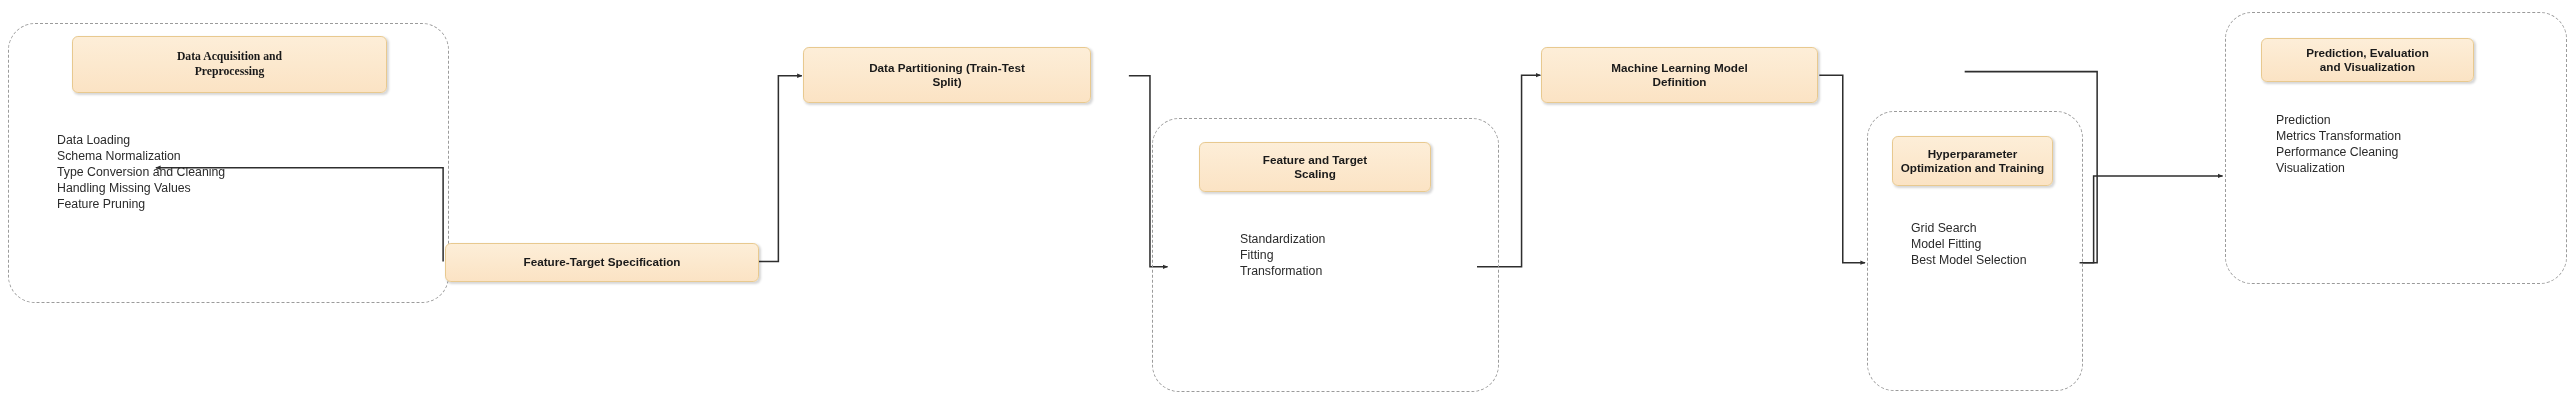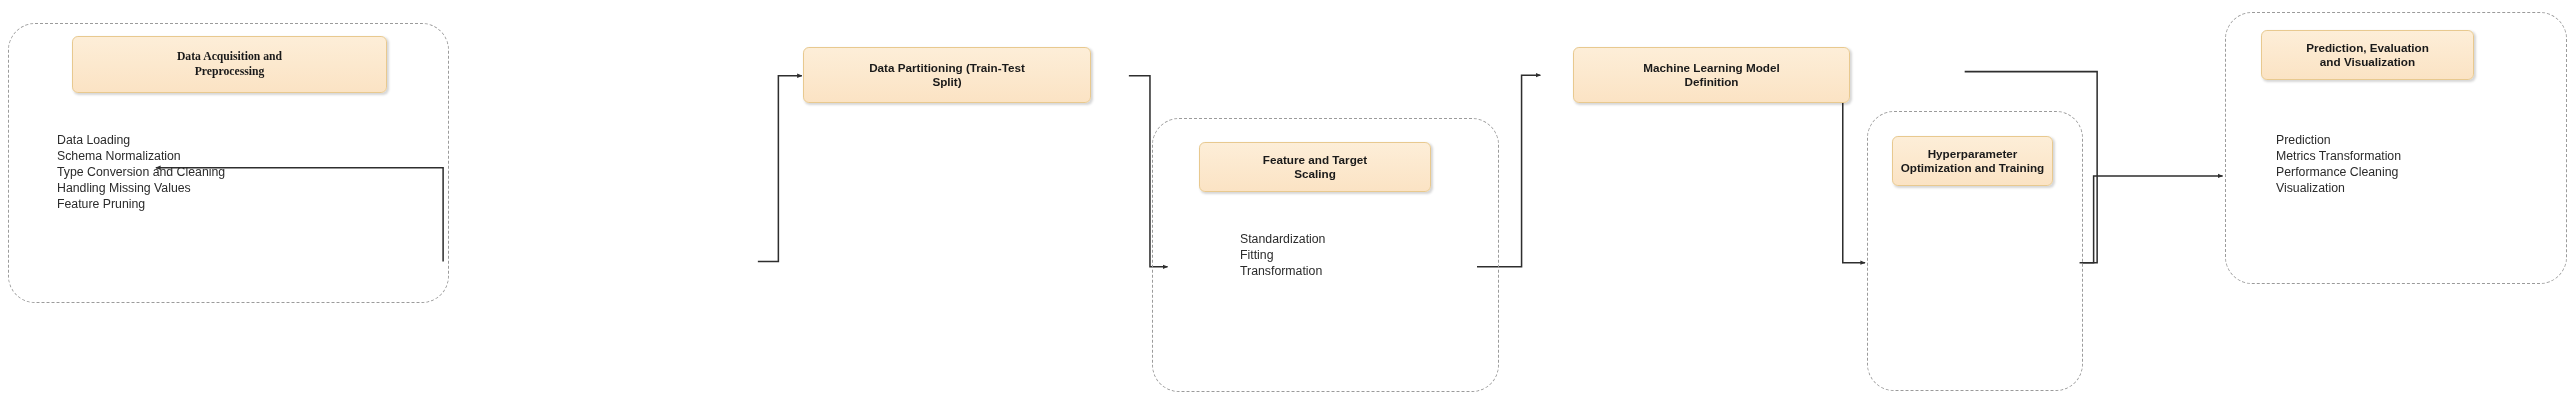--- a/index.html
+++ b/index.html
@@ -112,44 +112,50 @@
   <div class="node" style="left:72px; top:36px; width:315px; height:57px;font-family:Liberation Serif, serif;">Data Acquisition and
 Preprocessing</div>
   <div class="itemlist" style="left:57px; top:133px;">
     <div>Data Loading</div>
     <div>Schema Normalization</div>
     <div>Type Conversion and Cleaning</div>
     <div>Handling Missing Values</div>
     <div>Feature Pruning</div>
   </div>
 
+  <div class="node" style="left:445px; top:243px; width:314px; height:39px;">Feature-Target Specification</div>
 
   <div class="node" style="left:803px; top:47px; width:288px; height:56px;">Data Partitioning (Train-Test
 Split)</div>
 
   <div class="cluster" style="left:1152px; top:118px; width:347px; height:274px;"></div>
   <div class="node" style="left:1199px; top:142px; width:232px; height:50px;">Feature and Target
 Scaling</div>
   <div class="itemlist" style="left:1240px; top:232px;">
     <div>Standardization</div>
     <div>Fitting</div>
     <div>Transformation</div>
   </div>
 
-  <div class="node" style="left:1541px; top:47px; width:277px; height:56px;margin-left:32px;">Machine Learning Model
+  <div class="node" style="left:1541px; top:47px; width:277px; height:56px;">Machine Learning Model
 Definition</div>
 
   <div class="cluster" style="left:1867px; top:111px; width:216px; height:280px;"></div>
   <div class="node" style="left:1892px; top:136px; width:161px; height:50px;">Hyperparameter
 Optimization and Training</div>
+  <div class="itemlist" style="left:1911px; top:221px;">
+    <div>Grid Search</div>
+    <div>Model Fitting</div>
+    <div>Best Model Selection</div>
+  </div>
 
   <div class="cluster" style="left:2225px; top:11.7px; width:342px; height:272px;"></div>
-  <div class="node" style="left:2261px; top:30px; width:213px; height:50px;">Prediction, Evaluation
+  <div class="node" style="left:2261px; top:38px; width:213px; height:44px;">Prediction, Evaluation
 and Visualization</div>
-  <div class="itemlist" style="left:2276px; top:113px;margin-top:20px;">
+  <div class="itemlist" style="left:2276px; top:113px;">
     <div>Prediction</div>
     <div>Metrics Transformation</div>
     <div>Performance Cleaning</div>
     <div>Visualization</div>
   </div>
 
 </div>
 
 
 </body></html>

